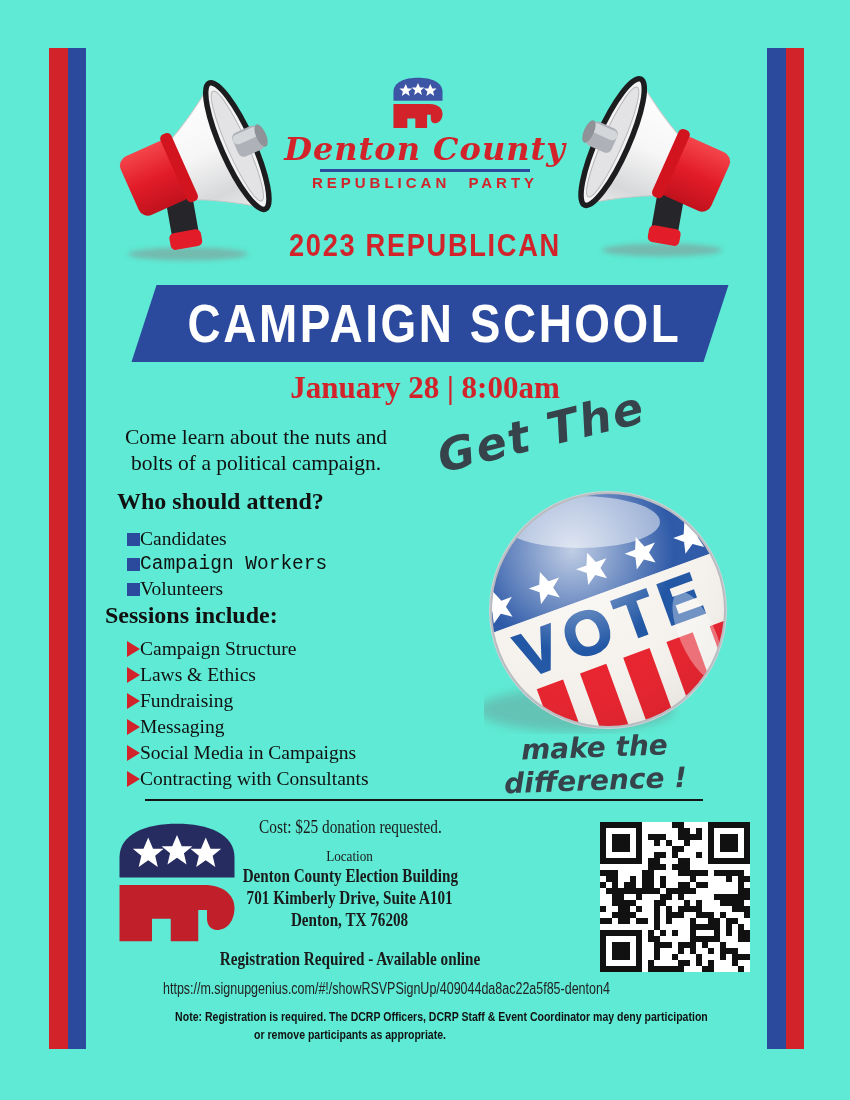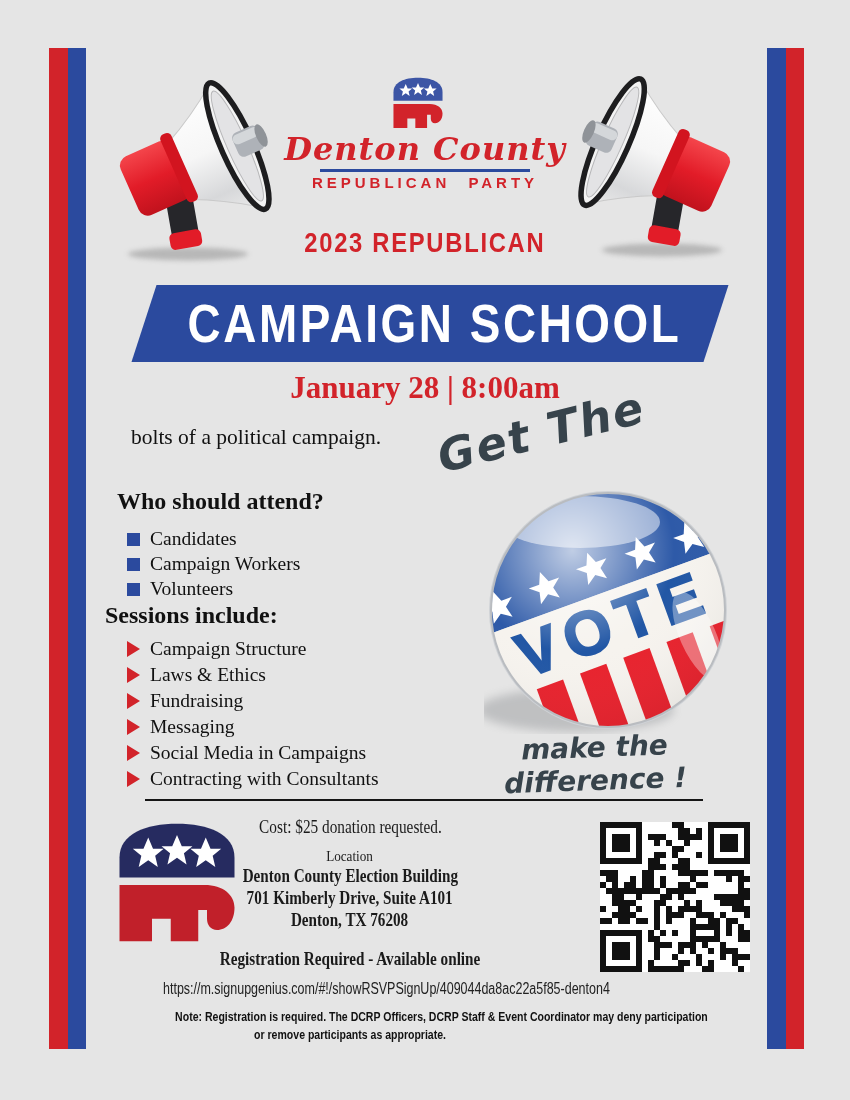--- a/index.html
+++ b/index.html
@@ -1,44 +1,44 @@
 <!DOCTYPE html>
 <html><head>
 <meta charset="utf-8">
 <style>
   html,body{margin:0;padding:0;background:#ffffff;}
-  .page{position:relative;width:850px;height:1100px;background:#e5e5e5;overflow:hidden;
+  .page{position:relative;width:850px;height:1100px;background:#5eead4;overflow:hidden;
         font-family:"Liberation Serif","DejaVu Serif",serif;color:#1a1a1a;}
   .abs{position:absolute;}
   
   .stripe{position:absolute;top:48px;height:1001px;}
   .s-red{background:#d2232a;}
   .s-blue{background:#2b4a9e;}
   
   .center-line{left:0;width:850px;text-align:center;}
   .org-script{top:130px;font-family:"DejaVu Serif",serif;font-style:italic;font-weight:bold;
               font-size:32px;color:#d2232a;letter-spacing:1px;}
   .org-underline{top:169px;left:320px;width:210px;height:3px;background:#2b4a9e;}
   .org-caps{top:174px;font-family:"Liberation Sans","DejaVu Sans",sans-serif;font-weight:bold;
             font-size:15px;color:#d2232a;letter-spacing:4px;word-spacing:10px;}
   .presents{top:191px;font-size:24px;font-weight:bold;color:#2b3e52;}
   .title-red{top:227px;font-family:"Liberation Sans","DejaVu Sans",sans-serif;font-weight:bold;
-             font-size:28px;color:#d2232a;}
+             font-size:32px;color:#d2232a;}
   .title-red .cond{display:inline-block;transform:scaleX(.85);letter-spacing:2px;}
   .banner{left:144px;top:285px;width:572px;height:77px;background:#2b4a9e;transform:skewX(-18deg);
           text-align:center;line-height:77px;}
   .banner .cond{display:inline-block;transform:skewX(18deg) scaleX(.85);color:#fff;
                 font-family:"Liberation Sans","DejaVu Sans",sans-serif;font-weight:bold;
                 font-size:54px;letter-spacing:3px;white-space:nowrap;}
   .datetime{top:370px;font-size:31px;font-weight:bold;color:#d2232a;}
   
   .intro{left:88px;top:424px;width:336px;text-align:center;font-size:21.5px;line-height:26px;color:#111;}
   .h-attend{left:117px;top:488px;font-size:24px;font-weight:bold;color:#111;}
   .h-sessions{left:105px;top:602px;font-size:24px;font-weight:bold;color:#111;}
-  .bullet-item{position:absolute;left:127px;display:flex;align-items:center;gap:10px;
+  .bullet-item{position:absolute;left:127px;display:flex;align-items:center;
                font-size:19.5px;color:#111;height:22px;}
   .sq{width:13px;height:13px;background:#2b4a9e;flex:0 0 auto;}
   .tri{width:0;height:0;border-left:13px solid #d2232a;border-top:8px solid transparent;
        border-bottom:8px solid transparent;flex:0 0 auto;}
   
   .script{font-family:"DejaVu Sans",sans-serif;font-weight:bold;font-style:oblique;color:#37434b;}
   .get-the{left:432px;top:432px;font-size:45px;transform:rotate(-14deg);transform-origin:left top;
            letter-spacing:2px;}
   .make-diff{left:442px;top:731px;width:306px;text-align:center;font-size:28px;transform:rotate(-2deg);}
   
@@ -141,29 +141,30 @@
   <div class="abs center-line org-caps">REPUBLICAN PARTY</div>
   <div class="abs center-line title-red">
     <span class="cond">2023 REPUBLICAN</span>
   </div>
   <div class="abs banner">
     <span class="cond">CAMPAIGN SCHOOL</span>
   </div>
   <div class="abs center-line datetime">January 28 | 8:00am</div>
 
   <div class="abs intro">
+    <div>Come learn about the nuts and</div>
     <div>bolts of a political campaign.</div>
   </div>
 
   <div class="abs h-attend">Who should attend?</div>
   <div class="bullet-item" style="top:528px;">
     <span class="sq"></span>
     <span>Candidates</span>
   </div>
-  <div class="bullet-item" style="top:553px;">
+  <div class="bullet-item" style="top:553px;font-family:Liberation Mono, monospace;">
     <span class="sq"></span>
     <span>Campaign Workers</span>
   </div>
   <div class="bullet-item" style="top:578px;">
     <span class="sq"></span>
     <span>Volunteers</span>
   </div>
 
   <div class="abs h-sessions">Sessions include:</div>
   <div class="bullet-item" style="top:638px;">

